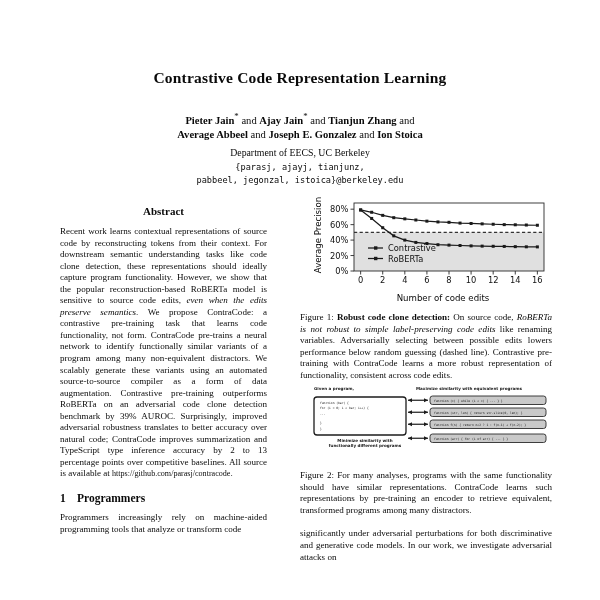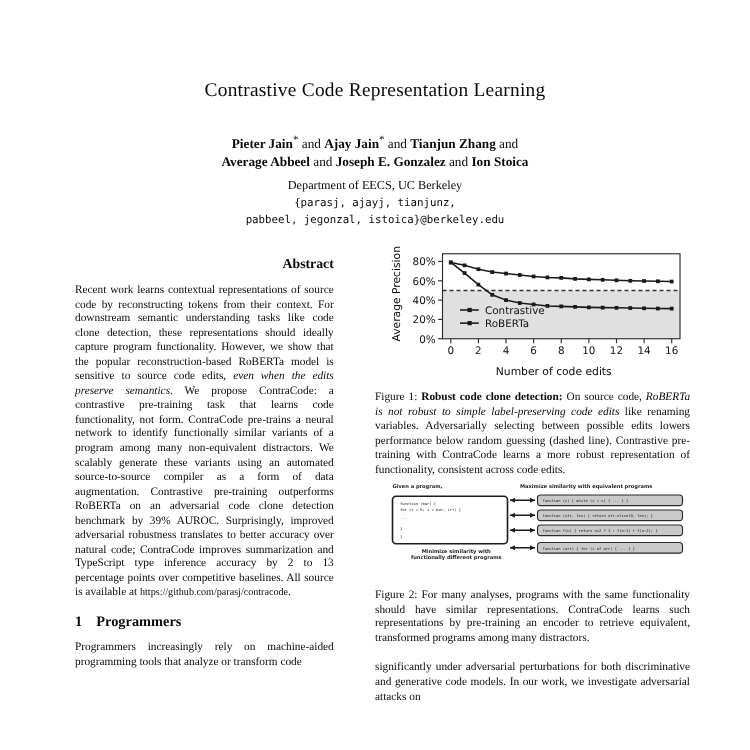--- a/index.html
+++ b/index.html
@@ -19,23 +19,23 @@
     position: absolute;
     left: 0; top: 0;
     width: 600px;
     height: 600px;
     background: #ffffff;
   }
   
   .title {
     text-align: center;
     font-size: 15.5px;
-    font-weight: normal;
+    font-weight: bold;
     letter-spacing: 0.2px;
-    margin: 0;
+    margin: 5px;
     padding-top: 64px;
   }
   .authors {
     text-align: center;
     font-size: 10.6px;
     margin-top: 22px;
     line-height: 14.5px;
   }
   .authors b { font-weight: bold; }
   .affil {
@@ -61,21 +61,21 @@
   }
   .col {
     position: absolute;
     top: 0;
     width: 207px;
   }
   .col-left  { left: 60px; }
   .col-right { left: 300px; width: 252px; }
 
   .sec-head {
-    text-align: right;
+    text-align: center;
     font-size: 11px;
     font-weight: bold;
     margin: 9px 0 9px 0;
   }
   .sec-head-num {
     text-align: left;
     font-size: 11.5px;
     font-weight: bold;
     margin: 12px 0 8px 0;
   }

